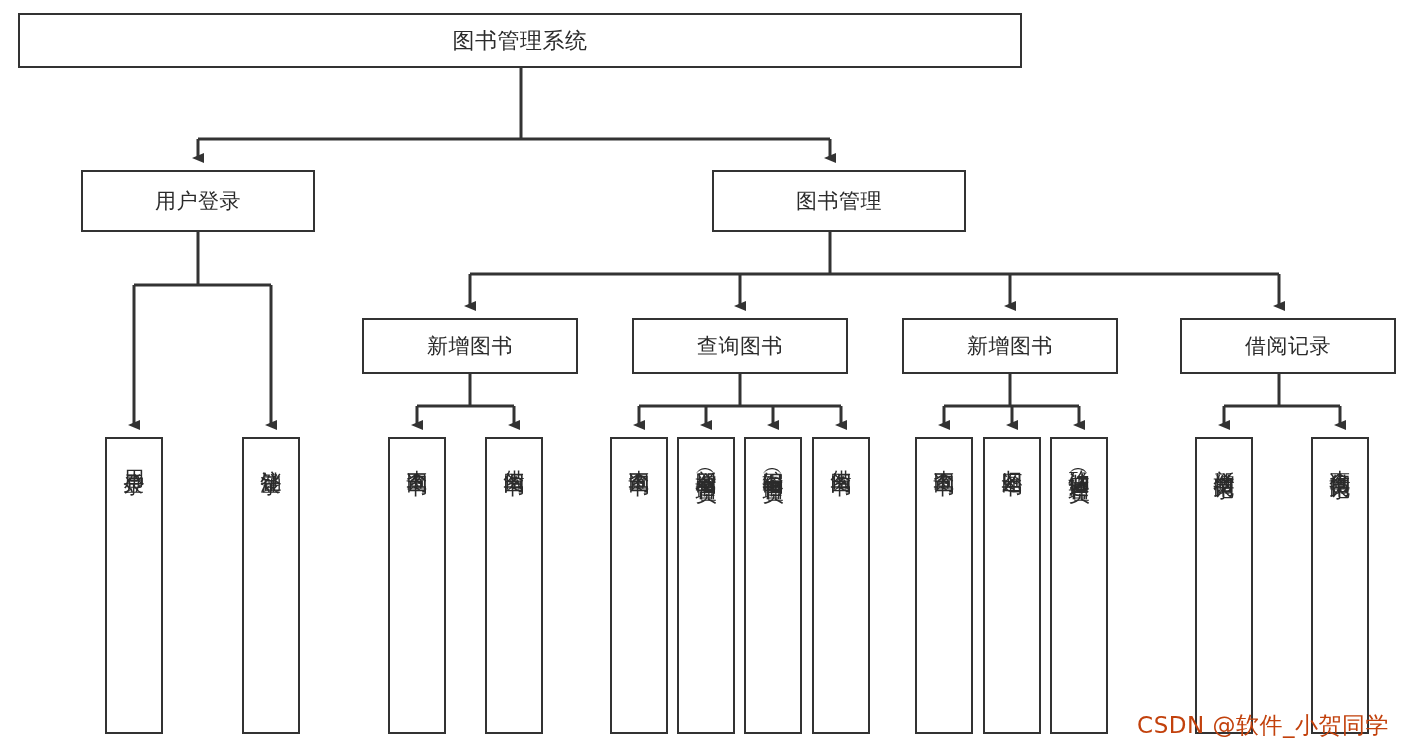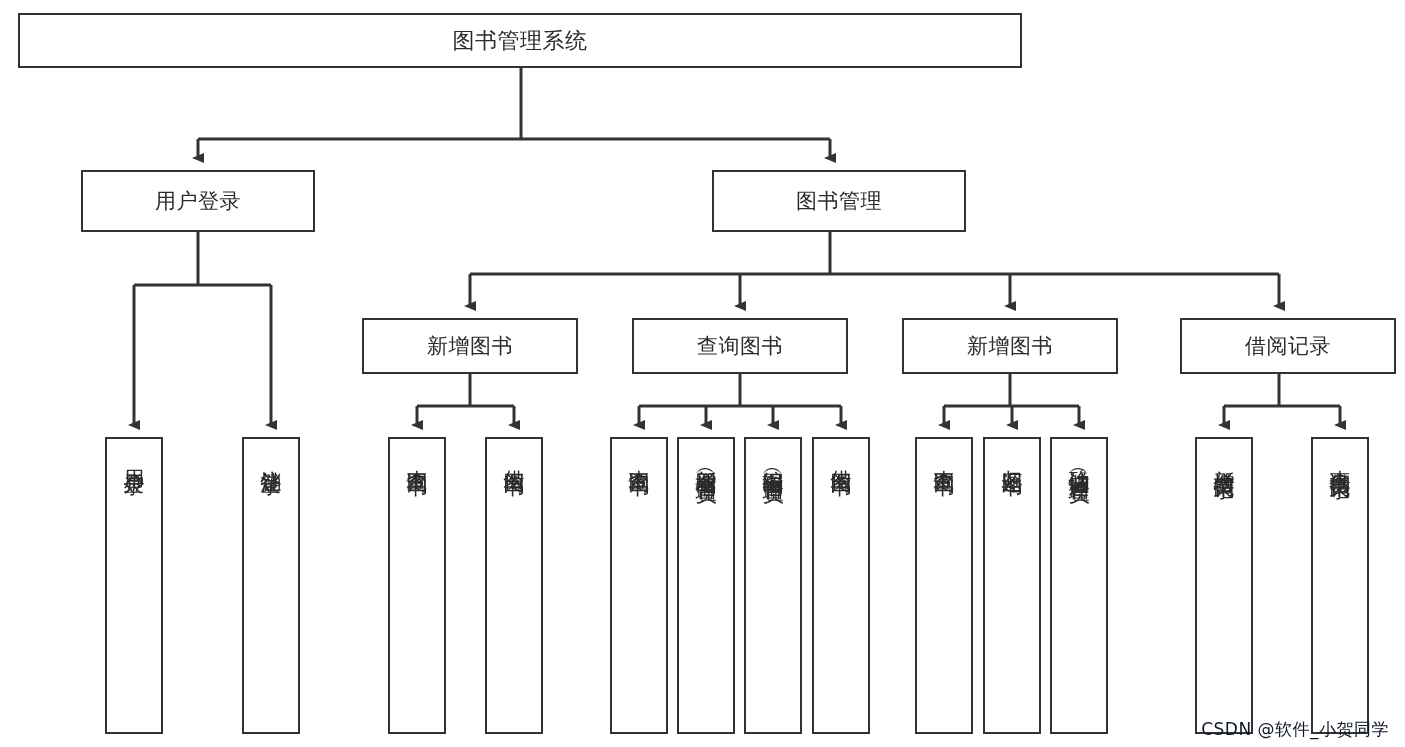--- a/index.html
+++ b/index.html
@@ -53,22 +53,22 @@
     text-orientation: upright;
     font-size: 21px;
     line-height: 1.05;
     letter-spacing: 2px;
     max-height: 265px;
   }
   #watermark {
     position: absolute;
     right: 16px;
     bottom: 6px;
-    font-size: 17px;
-    color: #0f172a;
+    font-size: 23px;
+    color: #c2410c;
     letter-spacing: 0.5px;
     white-space: nowrap;
     font-family: "DejaVu Sans", "Liberation Sans", sans-serif;
     text-align: center;
   }
 </style>
 </head>
 <body>
 
 <div id="canvas">

